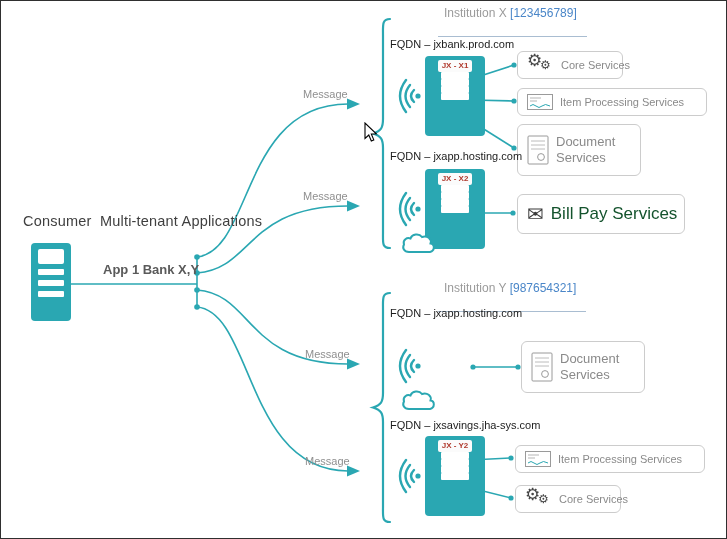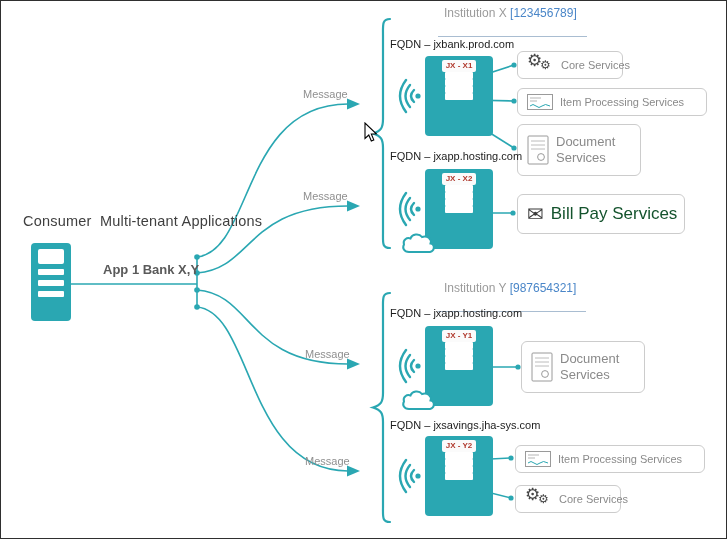--- a/index.html
+++ b/index.html
@@ -11,21 +11,21 @@
 
   .title { font-size:14.5px; color:#3f3f3f; white-space:pre; letter-spacing:.2px; }
   .app-label { font-size:13px; color:#5a5a5a; }
   .msg { font-size:11px; color:#8f8f8f; }
 
   .inst-header { font-size:12px; color:#9b9b9b; padding:0 10px 16px 6px; border-bottom:1px solid #a9bdd1; white-space:nowrap; }
   .inst-id { color:#4a86c8; }
 
   .fqdn { font-size:11px; color:#1c1c1c; white-space:nowrap; }
 
-  .server { position:absolute; z-index:2; width:68px; height:80px; background:#2aa7b2; border-radius:4px;
+  .server { position:absolute; z-index:2; width:60px; height:80px; background:#2aa7b2; border-radius:4px;
             display:flex; flex-direction:column; align-items:center; gap:0; padding:4px 0; }
   .server-tag { background:#fbfbfb; color:#b03a2e; font-weight:bold; font-size:8px; line-height:1.2;
                 border-radius:2px; padding:1px 4px; white-space:nowrap; }
   .slat { width:28px; height:7px; background:#ffffff; border-radius:1px; flex:none; }
 
   .app-server { position:absolute; z-index:2; width:40px; height:78px; background:#2aa7b2; border-radius:4px;
                 display:flex; flex-direction:column; align-items:center; gap:5px; padding:6px 0; }
   .screen { width:26px; height:15px; background:#fff; border-radius:2px; flex:none; }
   .app-server .slat { width:26px; height:6px; }
 
@@ -215,27 +215,20 @@
 
   <svg class="wifi" style="left:396px; top:347px;" width="26" height="36" viewBox="0 0 26 36">
     <circle cx="21" cy="18" r="2.6" fill="#2aa7b2"></circle>
     <g stroke="#2aa7b2" stroke-width="2.4" fill="none" stroke-linecap="round">
       <path d="M17,12 Q11,18 17,24"></path>
       <path d="M13,7 Q4,18 13,29"></path>
       <path d="M9,2 Q-3,18 9,34"></path>
     </g>
   </svg>
 
-  <div class="server" style="left:424px; top:325px;">
-    <div class="server-tag">JX - Y1</div>
-    <div class="slat"></div>
-    <div class="slat"></div>
-    <div class="slat"></div>
-    <div class="slat"></div>
-  </div>
 
   <svg class="cloud" style="left:399px; top:387px;" width="38" height="24" viewBox="0 0 38 24">
     <path d="M9,21 C4,21 2,17 4,13.5 C2.5,9 7,6 10.5,7.5 C12,3 19,2 22,6 C27,4 32,8 30.5,12.5 C35,13 35,20 30,21 Z" fill="#ffffff" stroke="#2aa7b2" stroke-width="2"></path>
   </svg>
 
   <div class="service-box" style="left:520px; top:340px; width:124px; height:52px;">
     <span class="icon-wrap">
       <svg width="22" height="30" viewBox="0 0 22 30">
         <rect x="1" y="1" width="20" height="28" rx="1" fill="#fff" stroke="#9a9a9a"></rect>
         <line x1="4" y1="6" x2="18" y2="6" stroke="#bcbcbc"></line>

